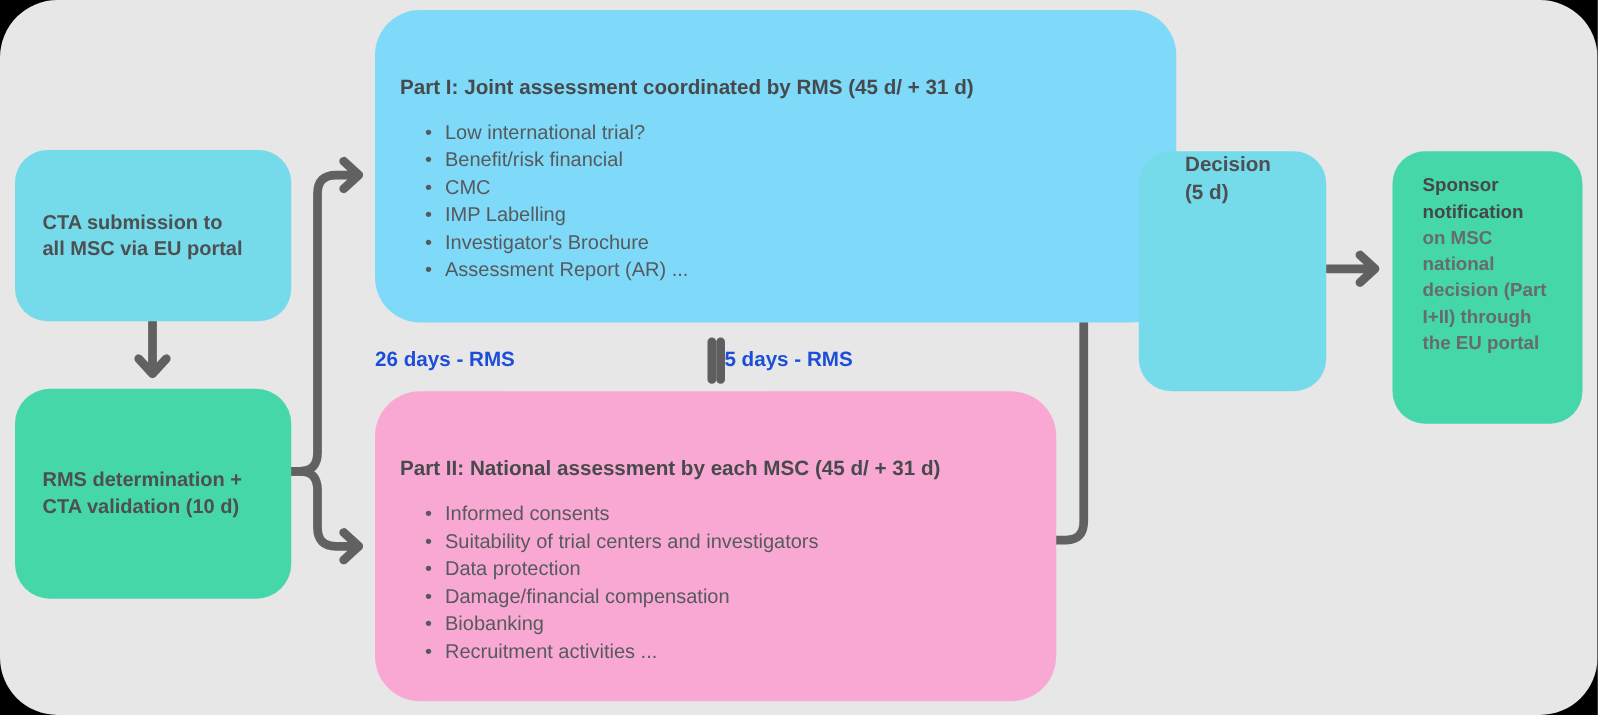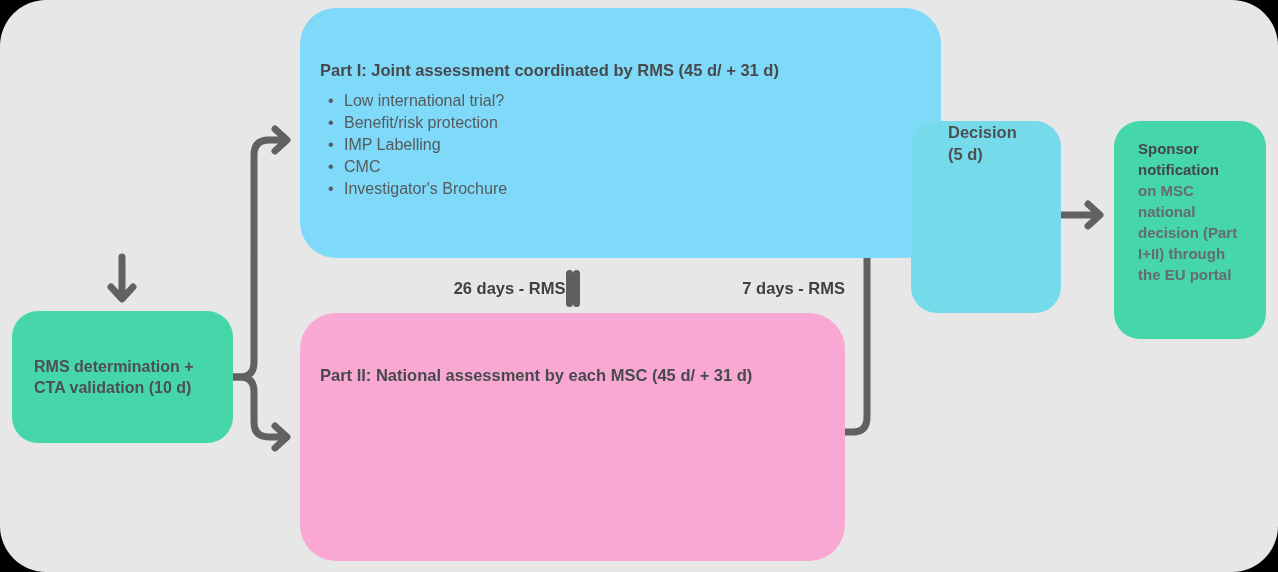--- a/index.html
+++ b/index.html
@@ -24,29 +24,29 @@
     color: #4D4F52; white-space: pre-line;
     padding-left: 22px; padding-right: 8px;
   }
   .cyan  { background: #75DBEA; }
   .green { background: #45D6A9; }
   .blue-light { background: #7FD9F8; }
   .blue  { background: #f9a8d4; }
 
   .part-box { padding: 52px 24px 0 20px; }
   .part-title { font-weight: bold; font-size: 16.5px; line-height: 20px; color: #474A4D; margin: 0 0 10px 0; }
-  .part-list { list-style: none; margin: 4px; padding: 0; font-size: 16px; line-height: 22px; color: #565A5D; }
+  .part-list { list-style: none; margin: 16px; padding: 0; font-size: 16px; line-height: 22px; color: #565A5D; }
   .part-list li { position: relative; padding-left: 20px; }
   .part-list li::before { content: "\2022"; position: absolute; left: 4px; }
 
   .timeline {
     position: absolute; z-index: 2; left: 300px; top: 268px; width: 545px; height: 40px;
     display: flex; align-items: center;
   }
-  .timeline-label { flex: 1; text-align: right; font-weight: bold; font-size: 16.5px; color: #404040; }
+  .timeline-label { flex: 1; text-align: left; font-weight: bold; font-size: 16.5px; color: #1d4ed8; }
   .timeline-sep { width: 7px; height: 37px; background: #5E5E5E; border-radius: 4px; }
 
   .decision-box {
     display: flex; flex-direction: column; justify-content: flex-start;
     font-weight: bold; font-size: 16.5px; line-height: 22px;
     color: #4D4F52; white-space: pre-line; padding-left: 37px;
   }
   .sponsor-box { padding: 17px 27px 0 24px; font-size: 15px; line-height: 21px; color: #666B6E; }
   .sponsor-box b { color: #454749; }
 
@@ -67,46 +67,59 @@
 
     <path d="M233,377 L240,377 Q254,377 254,392 L254,422 Q254,437 269,437 L285,437 M275,426 L287,437 L275,448"></path>
 
     <path d="M845,135 L853,135 Q867,135 867,150 L867,200 Q867,215 882,215 L893,215"></path>
 
     <path d="M845,432 L853,432 Q867,432 867,417 L867,230 Q867,215 882,215 L893,215 M884,204 L896,215 L884,226"></path>
 
     <path d="M1062,215 L1098,215 M1088,204 L1100,215 L1088,226"></path>
   </svg>
 
+  <div class="box side-box cyan rounded-sm" style="left:12px; top:120px; width:221px; height:137px;">
+    <span>CTA submission to
+all MSC via EU portal</span>
+  </div>
 
-  <div class="box side-box green rounded-sm" style="left:12px; top:311px; width:221px; height:132px;">
+  <div class="box side-box green rounded-sm" style="left:12px; top:311px; width:221px; height:168px;border-radius:28px;">
     <span>RMS determination +
 CTA validation (10 d)</span>
   </div>
 
   <div class="box part-box blue-light rounded-lg" style="left:300px; top:8px; width:641px; height:250px;">
     <h3 class="part-title">Part I: Joint assessment coordinated by RMS (45 d/ + 31 d)</h3>
     <ul class="part-list">
       <li>Low international trial?</li>
-      <li>Benefit/risk protection</li>
+      <li>Benefit/risk financial</li>
+      <li>CMC</li>
       <li>IMP Labelling</li>
-      <li>CMC</li>
       <li>Investigator's Brochure</li>
+      <li>Assessment Report (AR) ...</li>
     </ul>
   </div>
 
   <div class="timeline">
     <span class="timeline-label">26 days - RMS</span>
     <span class="timeline-sep"></span>
     <span class="timeline-sep"></span>
-    <span class="timeline-label">7 days - RMS</span>
+    <span class="timeline-label">5 days - RMS</span>
   </div>
 
   <div class="box part-box blue rounded-lg" style="left:300px; top:313px; width:545px; height:248px;">
     <h3 class="part-title">Part II: National assessment by each MSC (45 d/ + 31 d)</h3>
+    <ul class="part-list">
+      <li>Informed consents</li>
+      <li>Suitability of trial centers and investigators</li>
+      <li>Data protection</li>
+      <li>Damage/financial compensation</li>
+      <li>Biobanking</li>
+      <li>Recruitment activities ...</li>
+    </ul>
   </div>
 
   <div class="box decision-box cyan rounded-sm" style="left:911px; top:121px; width:150px; height:192px;">
     <span>Decision
 (5 d)</span>
   </div>
 
   <div class="box sponsor-box green rounded-sm" style="left:1114px; top:121px; width:152px; height:218px;font-weight:bold;">
     <b>Sponsor notification</b><span> on MSC national decision (Part I+II) through the EU portal</span>
   </div>

